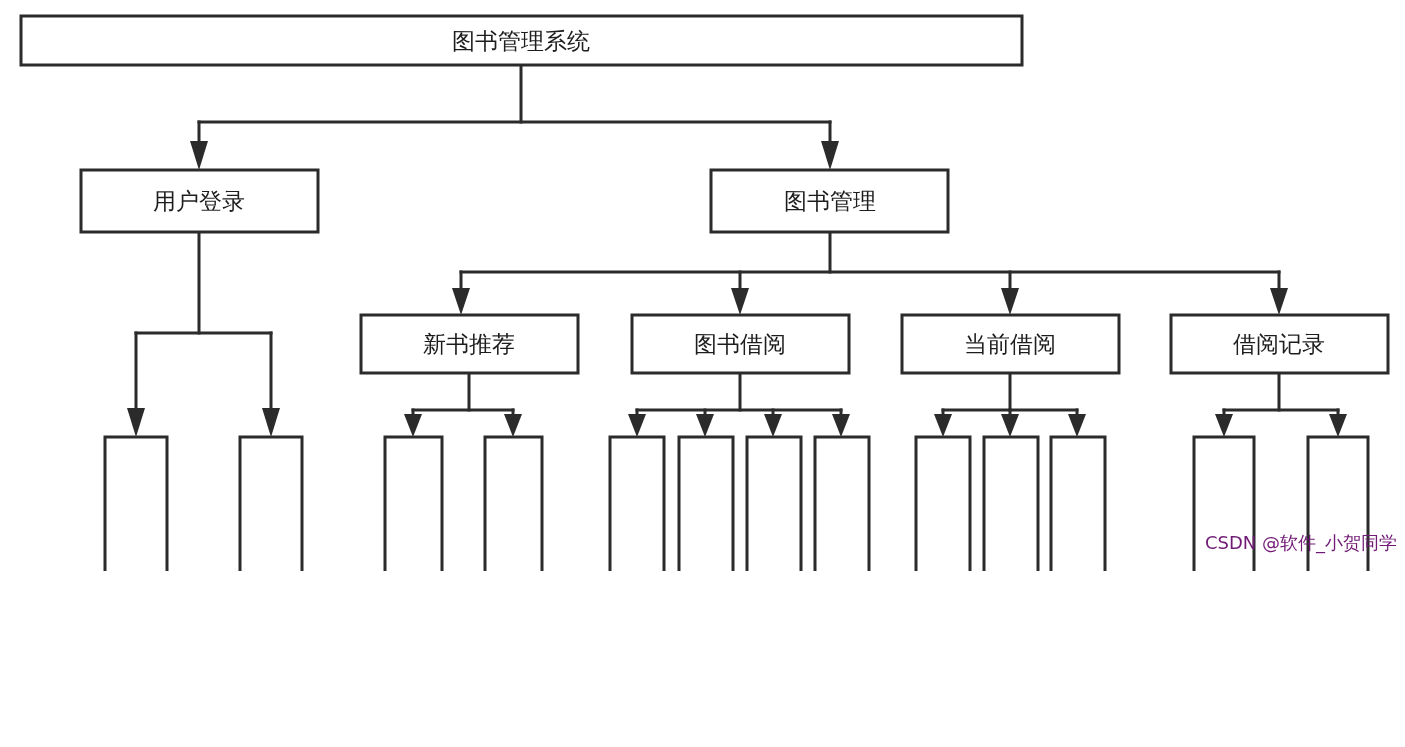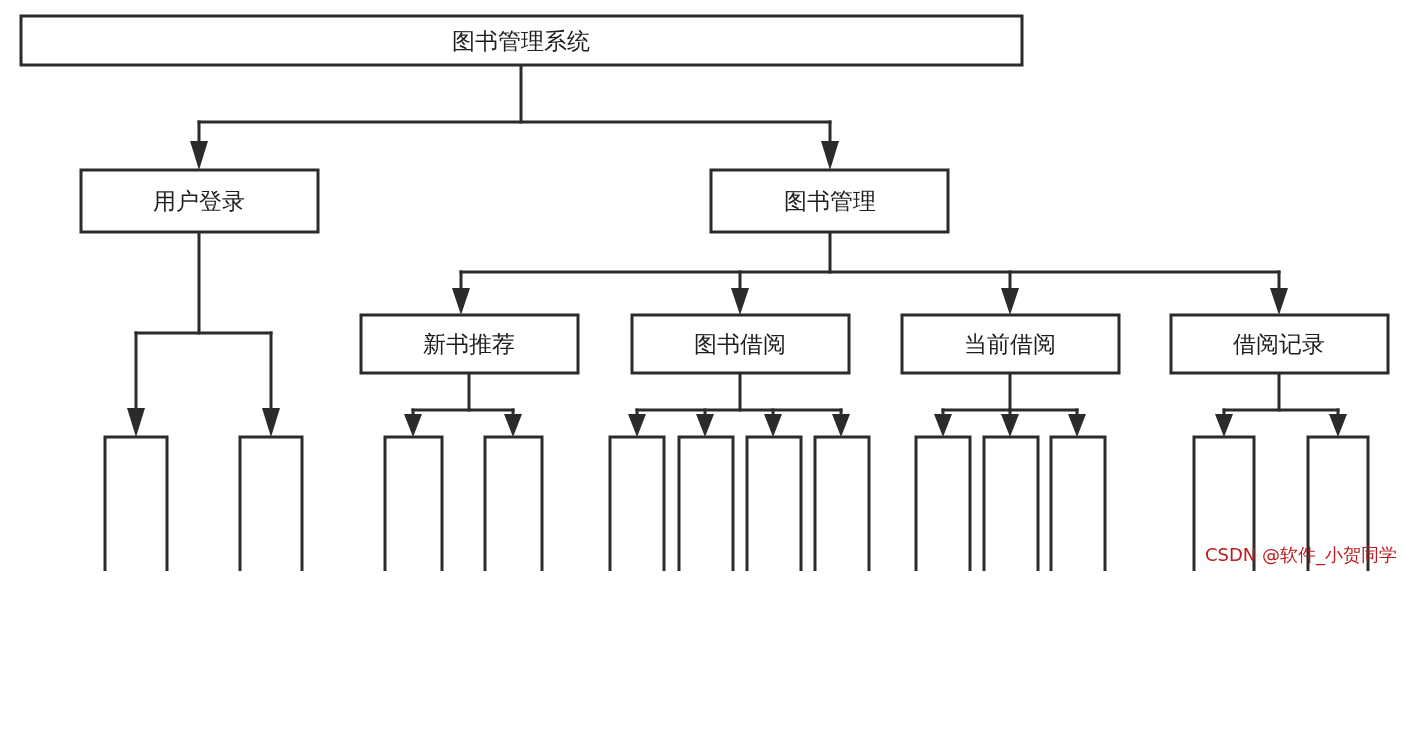--- a/index.html
+++ b/index.html
@@ -60,24 +60,24 @@
     text-align: center;
     white-space: nowrap;
     pointer-events: none;
     display: flex;
     align-items: center;
     justify-content: center;
   }
   .watermark {
     position: absolute;
     right: 8px;
-    bottom: 4px;
+    bottom: 16px;
     font-family: "DejaVu Sans", "Liberation Sans", sans-serif;
     font-size: 18px;
-    color: #b91c1c;
+    color: #701a75;
     white-space: nowrap;
     user-select: none;
   }
 </style>
 </head>
 <body>
 
 <div id="diagram-root">
 
   <svg id="flowchart" viewBox="0 0 1405 747">

